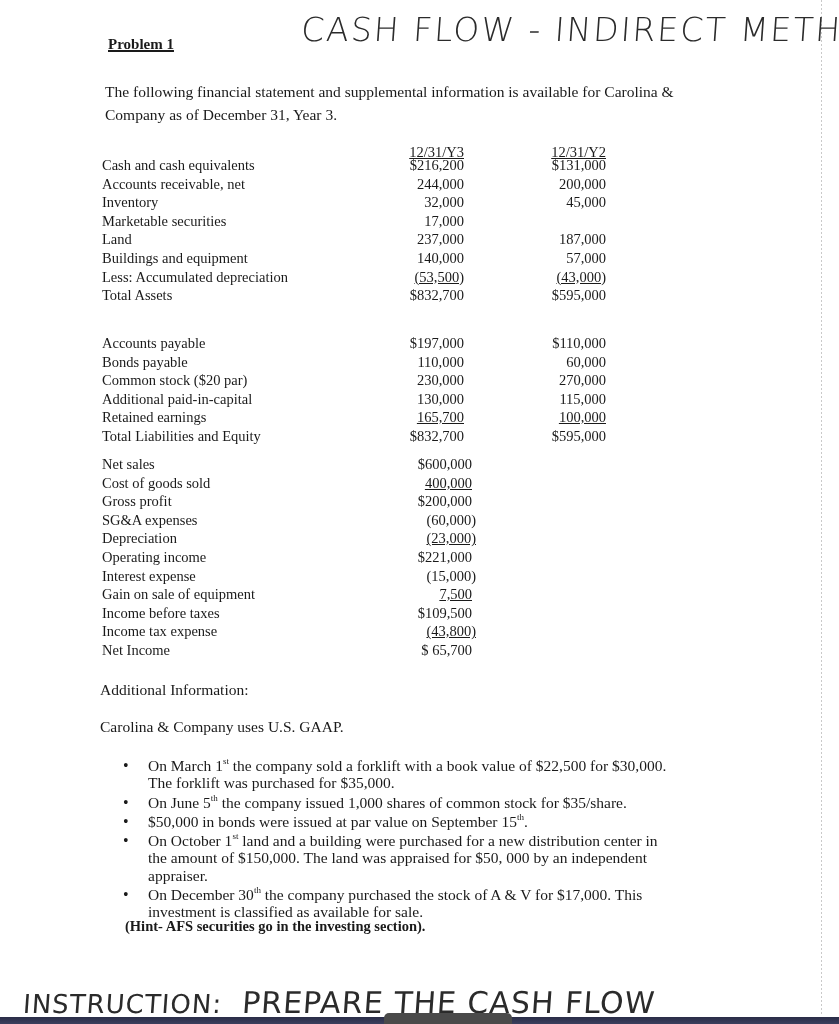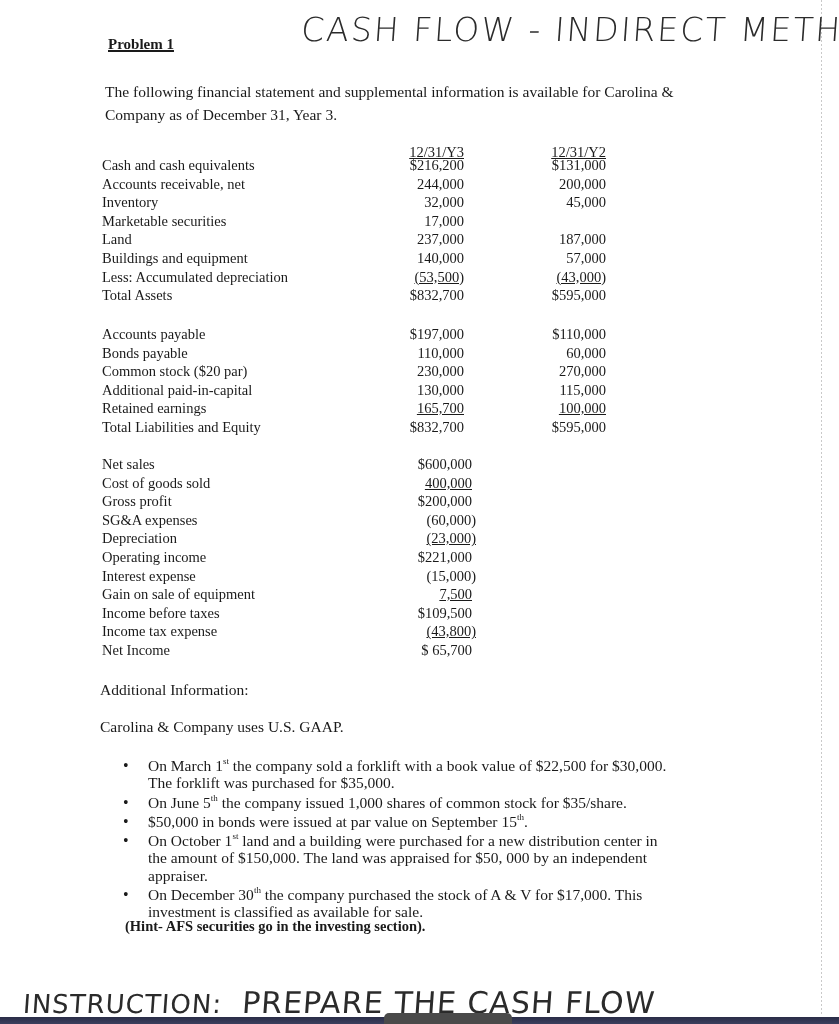--- a/index.html
+++ b/index.html
@@ -102,21 +102,21 @@
         <span class="c1"><span class="u">(53,500)</span></span>
         <span class="c2"><span class="u">(43,000)</span></span>
       </div>
     <div class="row">
         <span class="lbl">Total Assets</span>
         <span class="c1">$832,700</span>
         <span class="c2">$595,000</span>
       </div>
   </div>
 
-  <div class="fs" style="top:325px;">
+  <div class="fs" style="top:334px;">
     <div class="row">
         <span class="lbl">Accounts payable</span>
         <span class="c1">$197,000</span>
         <span class="c2">$110,000</span>
       </div>
     <div class="row">
         <span class="lbl">Bonds payable</span>
         <span class="c1">110,000</span>
         <span class="c2">60,000</span>
       </div>

